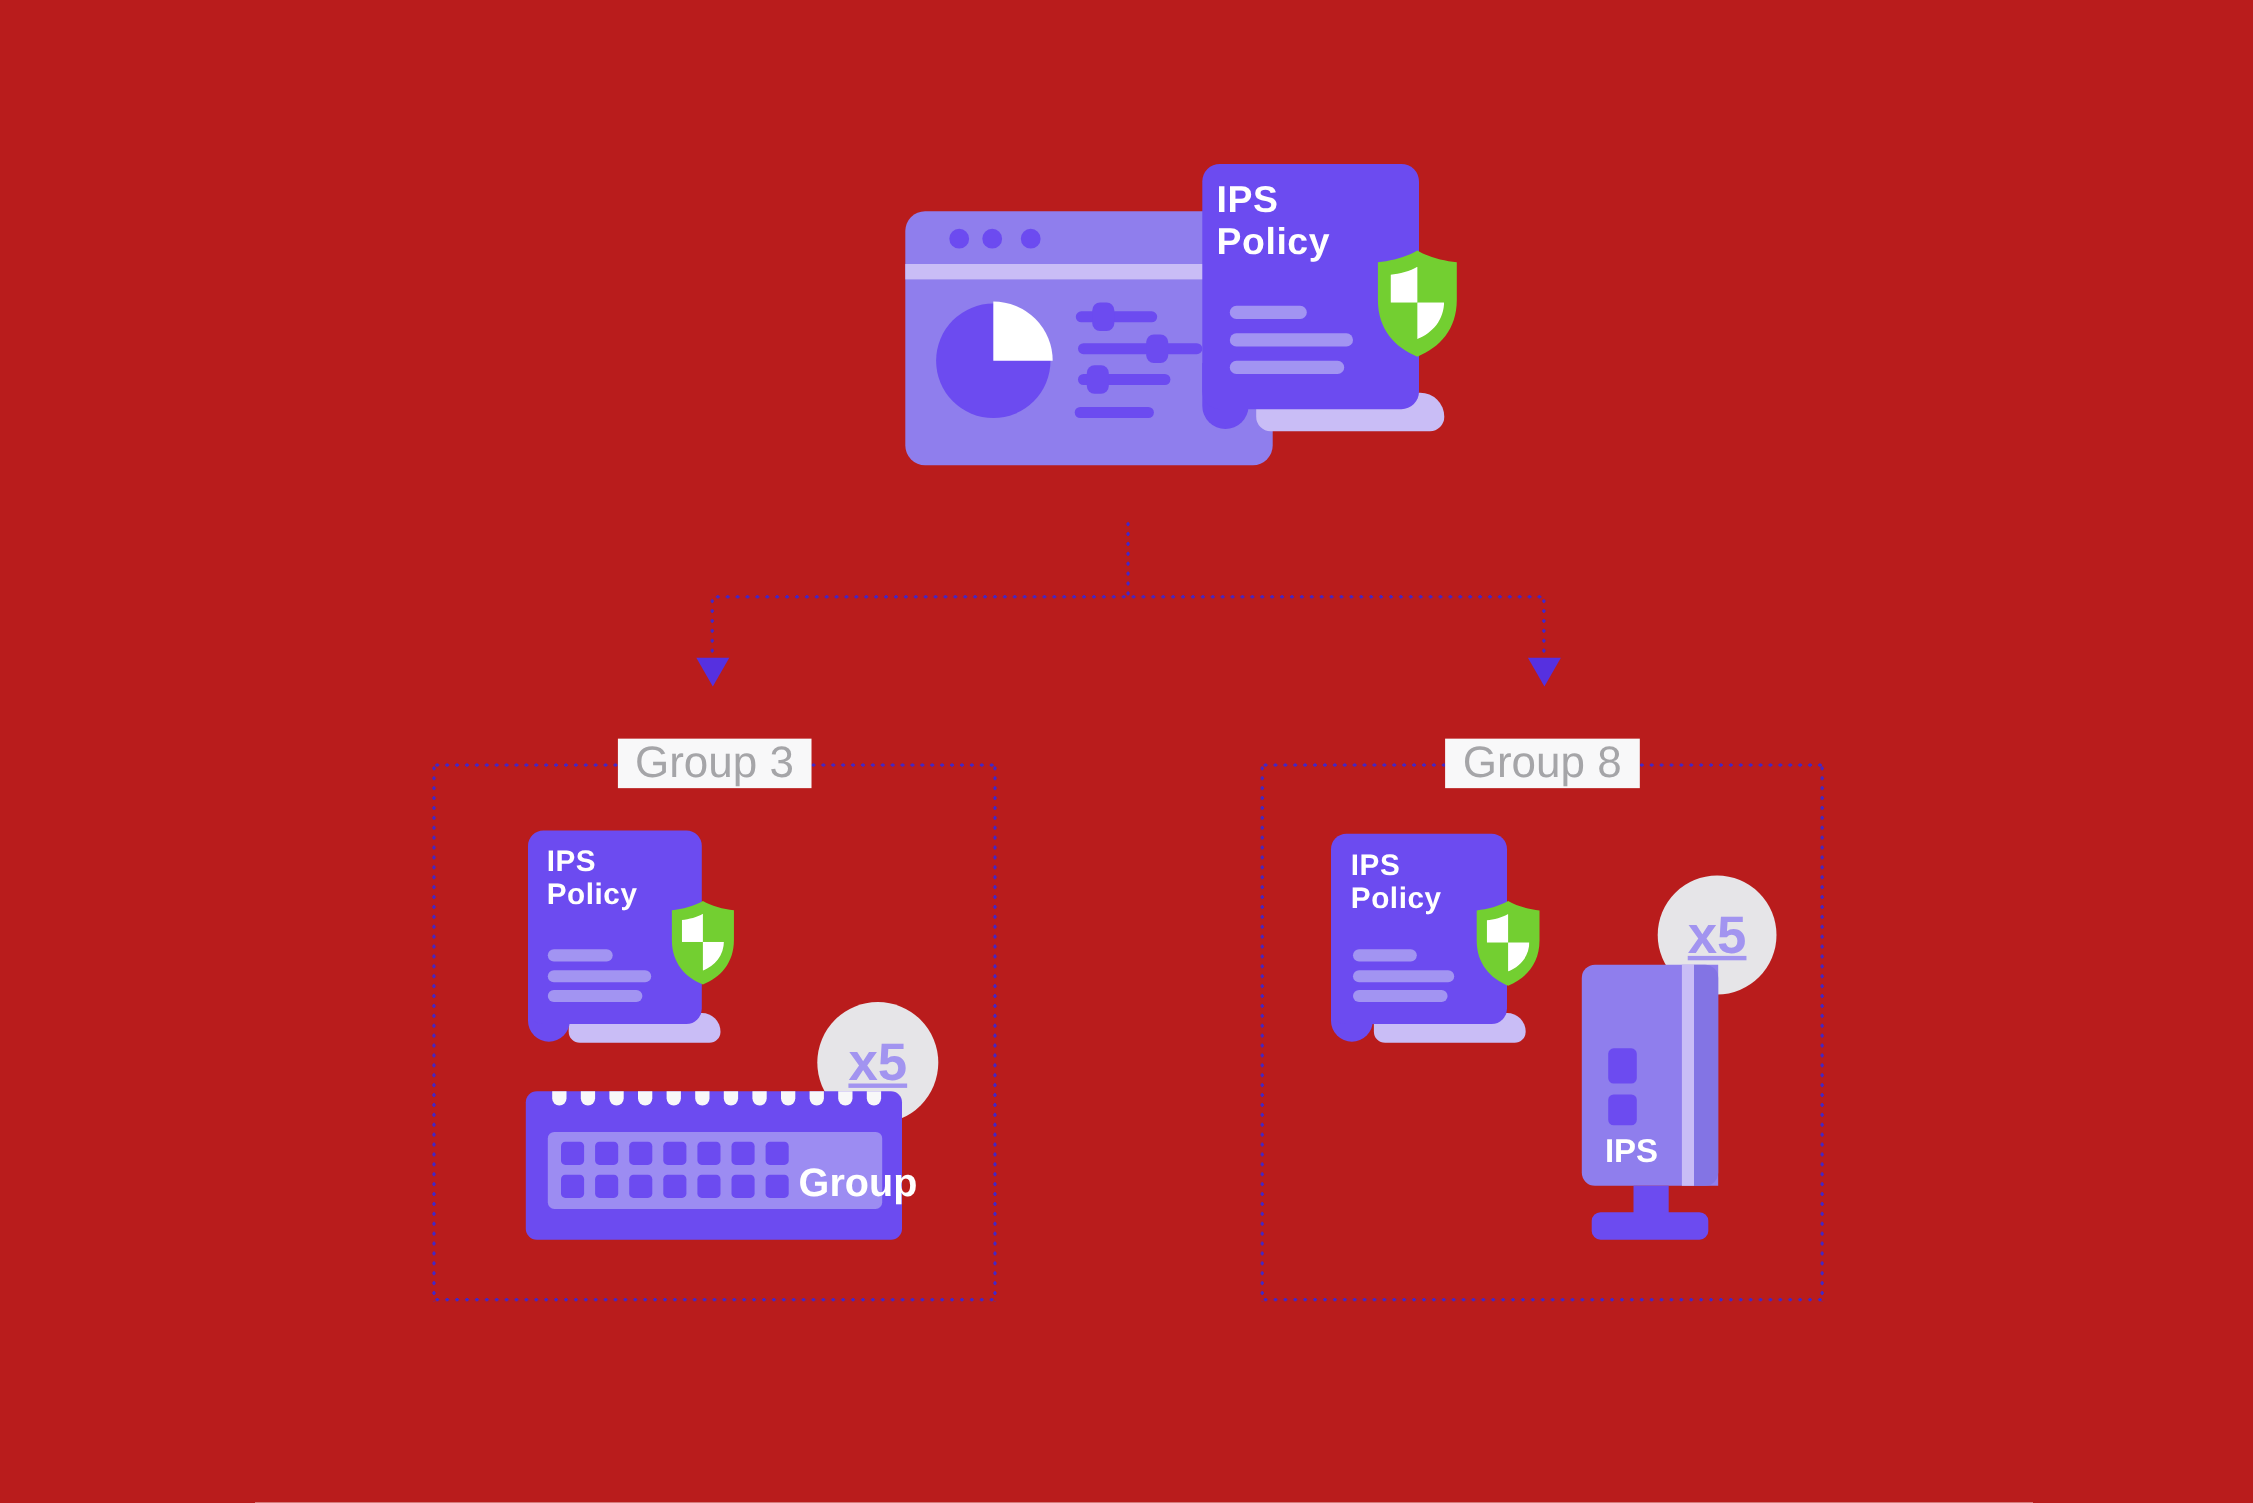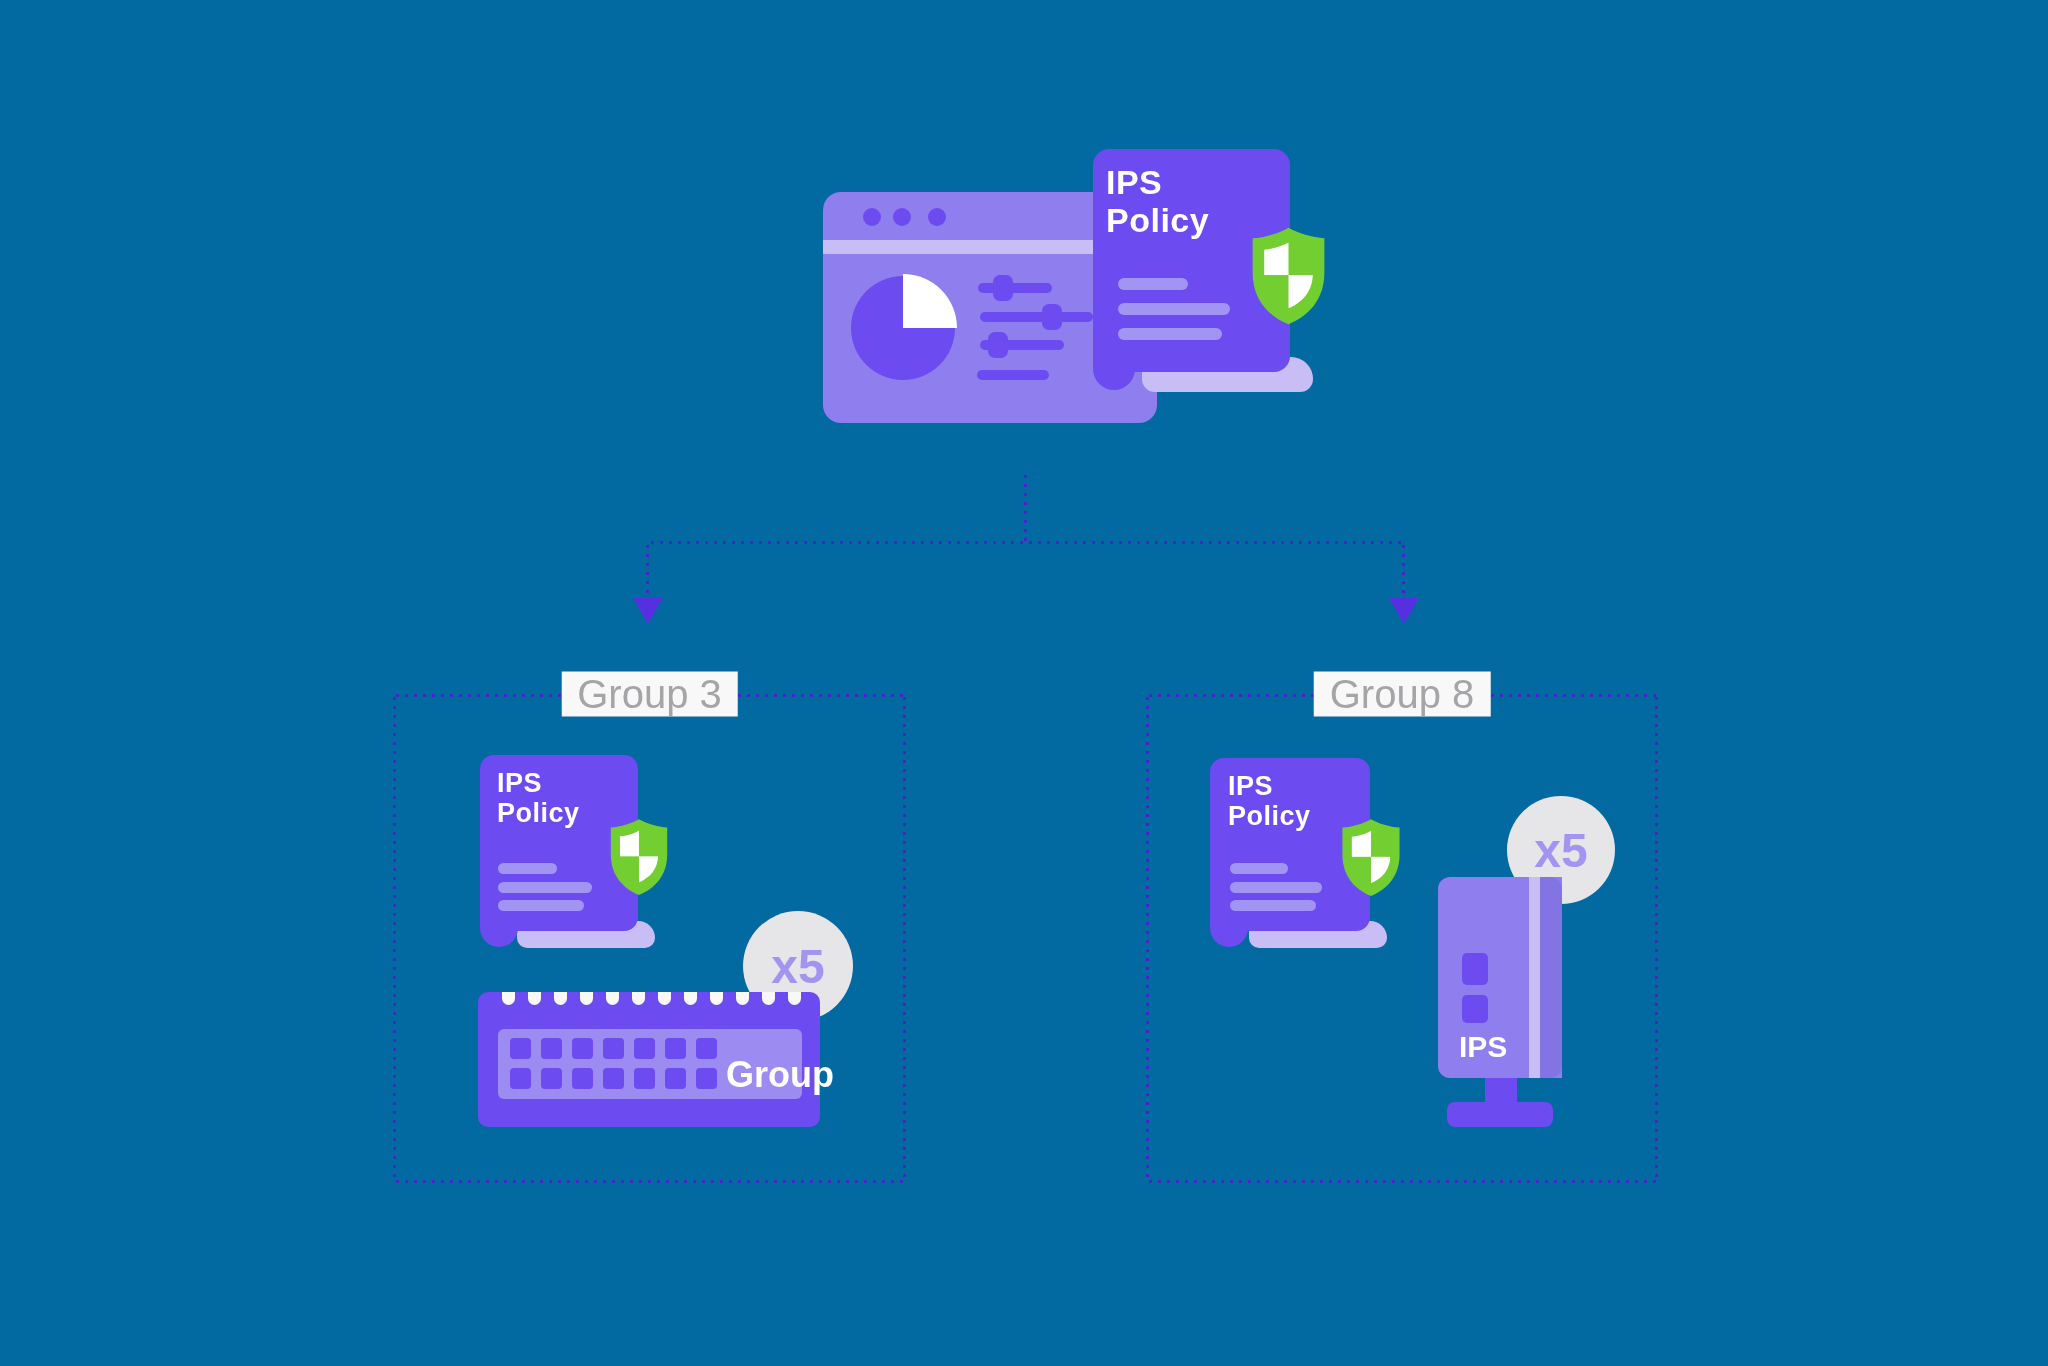--- a/index.html
+++ b/index.html
@@ -1,18 +1,18 @@
 <!DOCTYPE html>
 <html><head>
 <meta charset="utf-8">
 <style>
   html,body{margin:0;padding:0;}
   #canvas{
     position:relative; width:2048px; height:1366px;
-    background:#0369a1; overflow:hidden;
+    background:#b91c1c; overflow:hidden;
     font-family:"Liberation Sans", sans-serif;
   }
   .abs{position:absolute;}
 
   
   :root{
     --vivid:#6C4BF0;      
     --mid:#8F7EED;        
     --lav:#C9BDF6;        
     --docline:#A294F2;    
@@ -52,21 +52,21 @@
   .gbox{width:513px; height:489px;}
   .gb-t{left:0; right:0; top:0;    height:3px;}
   .gb-b{left:0; right:0; bottom:0; height:3px;}
   .gb-l{top:0; bottom:0; left:0;   width:3px;}
   .gb-r{top:0; bottom:0; right:0;  width:3px;}
   .glabel{left:50%; top:0; transform:translate(-50%,-50%); background:#F8F8F9; padding:0 16px;
           font-size:40px; color:var(--graylabel); white-space:nowrap; z-index:3;}
 
   .badge-circle{width:110px; height:110px; border-radius:50%; background:var(--graycircle);
                 display:flex; align-items:center; justify-content:center;}
-  .badge-text{font-size:48px; font-weight:bold; color:var(--xtext);}
+  .badge-text{font-size:48px; font-weight:bold; color:var(--xtext);text-decoration:underline;}
 
   
   .fw-body{left:478px; top:992px; width:342px; height:135px; background:var(--vivid); border-radius:10px;}
   .fw-teeth{left:502px; top:992px; display:flex; gap:13px;}
   .fw-tooth{width:13px; height:13px; background:#F8F8F9; border-radius:0 0 7px 7px;}
   .fw-panel{left:498px; top:1029px; width:304px; height:70px; background:var(--panel); border-radius:6px;}
   .fw-ports{left:510px; top:1038px; display:grid; grid-template-columns:repeat(7,21px); grid-auto-rows:21px; gap:9px 10px;}
   .fw-port{background:var(--vivid); border-radius:4px;}
   .fw-label{left:726px; top:1054px; color:#fff; font-size:36px; font-weight:bold;}
 

